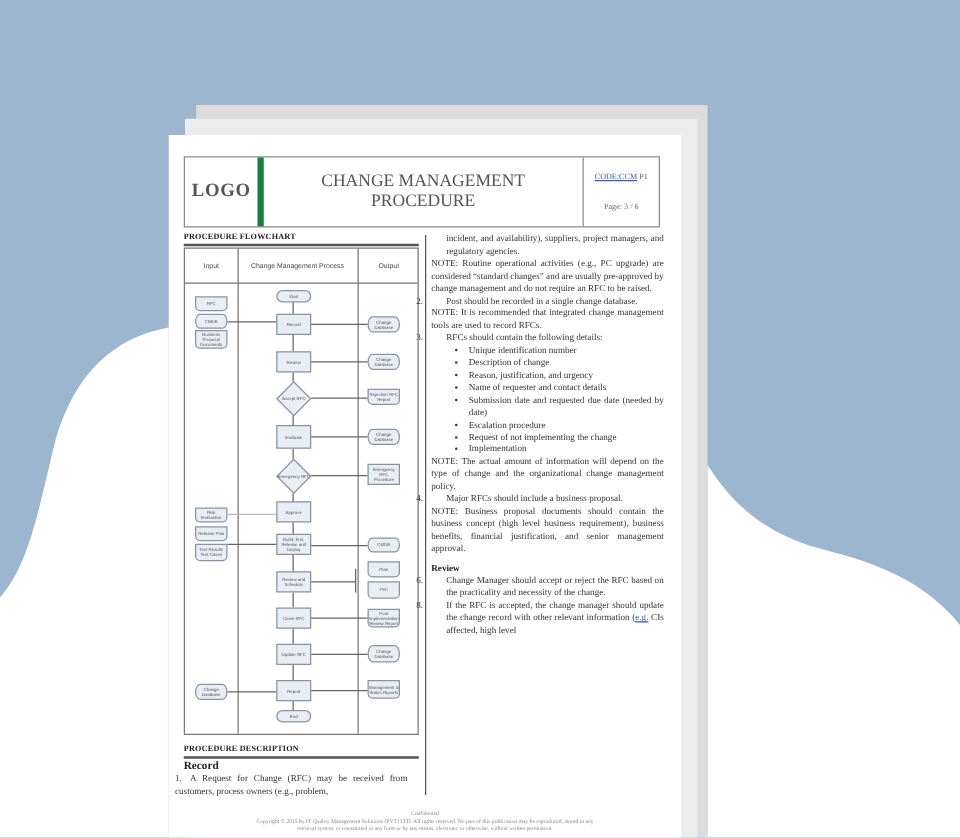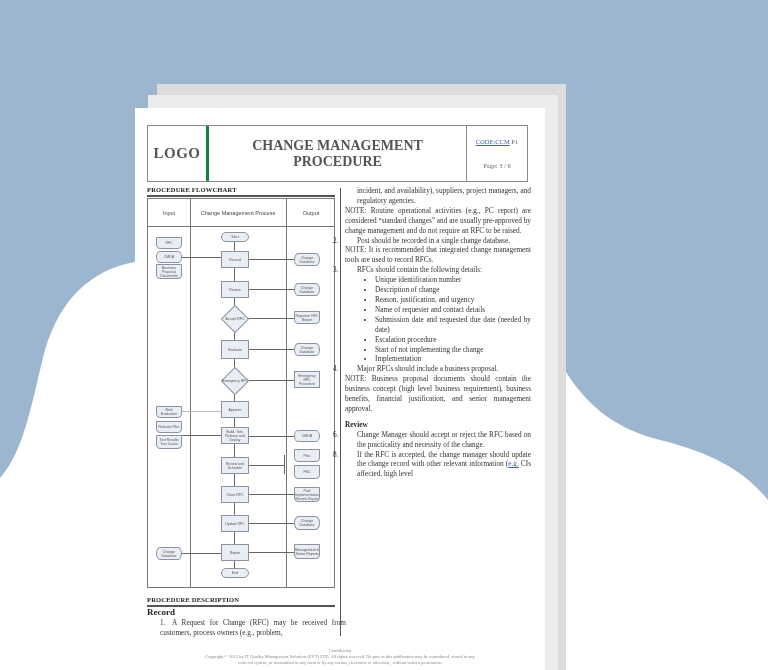--- a/index.html
+++ b/index.html
@@ -4,43 +4,43 @@
 <style>
   html, body { margin:0; padding:0; }
   body { width:768px; height:670px; position:relative; overflow:hidden; background:#9cb6d0; font-family:"Liberation Serif", serif; }
   .bg-wave { position:absolute; left:0; top:0; width:768px; height:670px; }
   .sheet { position:absolute; }
   .sheet-back { left:157px; top:84px; width:409px; height:600px; background:#dcdcdc; }
   .sheet-mid { left:148px; top:95px; width:410px; height:600px; background:#ececec; }
   .sheet-front { left:135px; top:108px; width:410px; height:580px; background:#ffffff; }
 
   .hdr { position:absolute; left:147px; top:125px; width:381px; height:57px; border:1px solid #8a8a8a; display:flex; box-sizing:border-box; }
-  .hdr-logo { width:58px; border-right:3px solid #15803d; display:flex; align-items:center; justify-content:center; font-size:15px; font-weight:bold; color:#555; letter-spacing:0.5px; }
-  .hdr-title { flex:1; border-right:1px solid #8a8a8a; display:flex; flex-direction:column; align-items:center; justify-content:center; font-size:14px; font-weight:bold; color:#555; line-height:16px; text-align:center; }
+  .hdr-logo { width:58px; border-right:5px solid #15803d; display:flex; align-items:center; justify-content:center; font-size:15px; font-weight:bold; color:#555; letter-spacing:0.5px; }
+  .hdr-title { flex:1; border-right:1px solid #8a8a8a; display:flex; flex-direction:column; align-items:center; justify-content:center; font-size:14px; font-weight:normal; color:#555; line-height:16px; text-align:center; }
   .hdr-code { width:60px; display:flex; flex-direction:column; align-items:center; justify-content:space-around; padding:4px 0; font-size:6.5px; color:#666; }
   .hdr-code .code { color:#3a5fa8; text-decoration:underline; }
 
   .sec-head { position:absolute; font-size:6.5px; font-weight:bold; color:#222; letter-spacing:0.2px; }
   .sec-rule { position:absolute; height:2px; background:#555; }
 
   .flow { position:absolute; left:147px; top:198px; width:188px; height:390px; border:1px solid #777; box-sizing:border-box; background:#fff; }
   .flow-col-head { position:absolute; top:0; height:27px; font-size:5.5px; color:#444; display:flex; align-items:center; justify-content:center; font-family:"Liberation Sans", sans-serif; }
   .flow-divider-v { position:absolute; top:0; bottom:0; width:1px; background:#777; }
   .flow-divider-h { position:absolute; left:0; right:0; top:27px; height:1px; background:#777; }
   .fshape { position:absolute; background:#e9edf4; border:1px solid #8a93a3; box-sizing:border-box; font-size:3.5px; color:#555; display:flex; align-items:center; justify-content:center; text-align:center; font-family:"Liberation Sans", sans-serif; line-height:4px; }
   .fterm { border-radius:10px; }
   .fdoc { border-radius:0 0 4px 4px; }
   .fdb { border-radius:5px/8px; }
   .fdiamond { background:transparent; border:none; }
   .fdiamond::before { content:""; position:absolute; left:50%; top:50%; width:18px; height:18px; background:#e9edf4; border:1px solid #8a93a3; transform:translate(-50%,-50%) rotate(45deg); }
   .fdiamond span { position:relative; z-index:1; }
   .fline { position:absolute; background:#666; }
 
   .desc-title { position:absolute; left:147px; top:607px; font-size:9px; font-weight:bold; color:#222; }
-  .desc-item { position:absolute; left:160px; top:618px; width:186px; font-size:7.3px; color:#333; line-height:10px; text-align:justify; }
+  .desc-item { position:absolute; left:140px; top:618px; width:186px; font-size:7.3px; color:#333; line-height:10px; text-align:justify; }
   .desc-item .num { display:inline-block; width:12px; }
 
   .col-divider { position:absolute; left:340px; top:188px; width:1px; height:448px; background:#555; }
 
   .rcol { position:absolute; left:345px; top:186px; width:186px; font-size:7.3px; color:#333; line-height:9.9px; text-align:justify; }
   .rcol p { margin:0; }
   .rcol .ind { padding-left:12px; }
   .rcol .num { display:inline-block; width:12px; margin-left:0; }
   .rcol .li { padding-left:12px; text-indent:-12px; }
   .rcol ul { margin:0; padding-left:30px; }
@@ -145,34 +145,35 @@
 
 <div class="sec-head" style="left:147px; top:596px;">PROCEDURE DESCRIPTION</div>
 <div class="sec-rule" style="left:147px; top:605px; width:188px;"></div>
 <div class="desc-title">Record</div>
 <div class="desc-item"><span class="num">1.</span><span>A Request for Change (RFC) may be received from customers, process owners (e.g., problem,</span></div>
 
 <div class="col-divider"></div>
 
 <div class="rcol">
   <p class="ind">incident, and availability), suppliers, project managers, and regulatory agencies.</p>
-  <p>NOTE: Routine operational activities (e.g., PC report) are considered “standard changes” and are usually pre-approved by change management and do not require an RFC to be raised.</p>
+  <p>NOTE: Routine operational activities (e.g., PC upgrade) are considered “standard changes” and are usually pre-approved by change management and do not require an RFC to be raised.</p>
   <p class="li"><span class="num">2.</span><span>Post should be recorded in a single change database.</span></p>
   <p>NOTE: It is recommended that integrated change management tools are used to record RFCs.</p>
   <p class="li"><span class="num">3.</span><span>RFCs should contain the following details:</span></p>
   <ul>
     <li>Unique identification number</li>
     <li>Description of change</li>
     <li>Reason, justification, and urgency</li>
     <li>Name of requester and contact details</li>
     <li>Submission date and requested due date (needed by date)</li>
     <li>Escalation procedure</li>
-    <li>Start of not implementing the change</li>
+    <li>Request of not implementing the change</li>
     <li>Implementation</li>
   </ul>
+  <p>NOTE: The actual amount of information will depend on the type of change and the organizational change management policy.</p>
   <p class="li"><span class="num">4.</span><span>Major RFCs should include a business proposal.</span></p>
   <p>NOTE: Business proposal documents should contain the business concept (high level business requirement), business benefits, financial justification, and senior management approval.</p>
   <p class="sub">Review</p>
   <p class="li"><span class="num">6.</span><span>Change Manager should accept or reject the RFC based on the practicality and necessity of the change.</span></p>
   <p class="li"><span class="num">8.</span><span>If the RFC is accepted, the change manager should update the change record with other relevant information (</span><span class="link">e.g.</span><span> CIs affected, high level</span></p>
 </div>
 
 <div class="footer">
   <div>Confidential</div>
   <div>Copyright © 2015 by IT Quality Management Solutions (PVT) LTD. All rights reserved. No part of this publication may be reproduced, stored in any</div>

